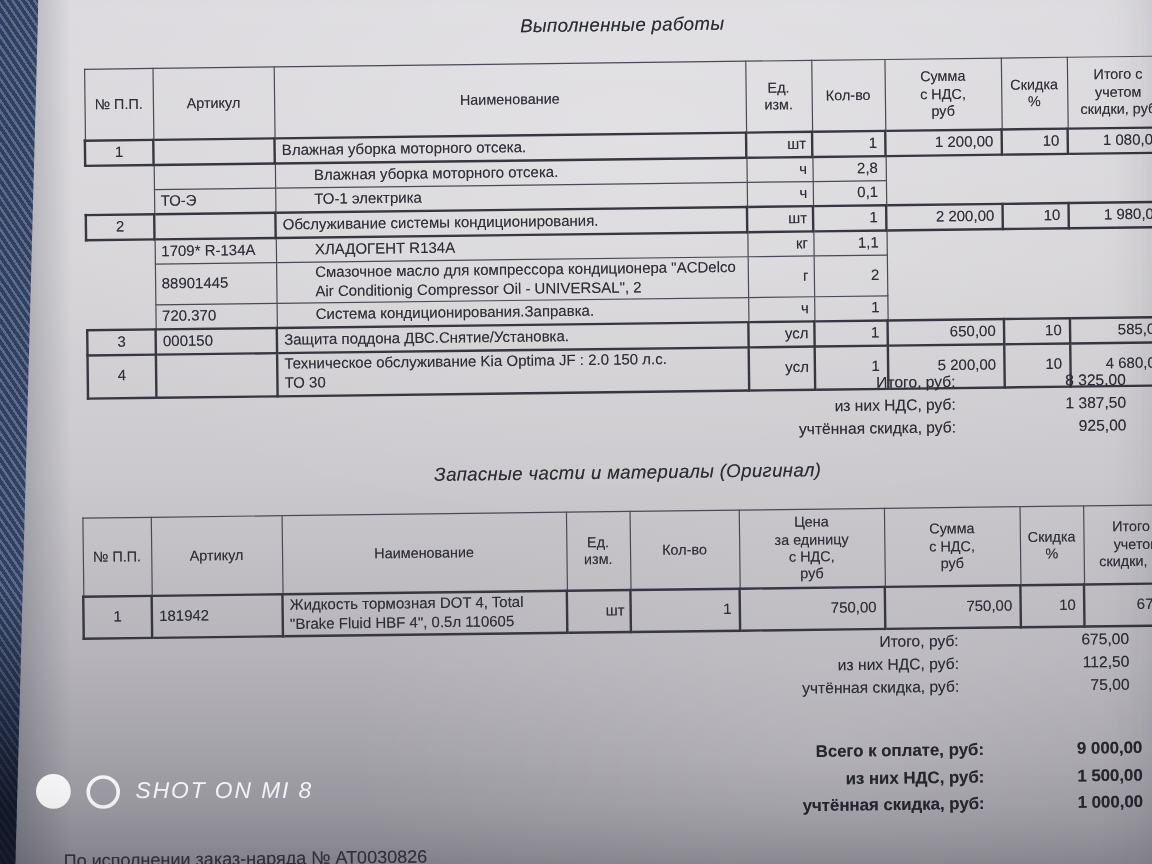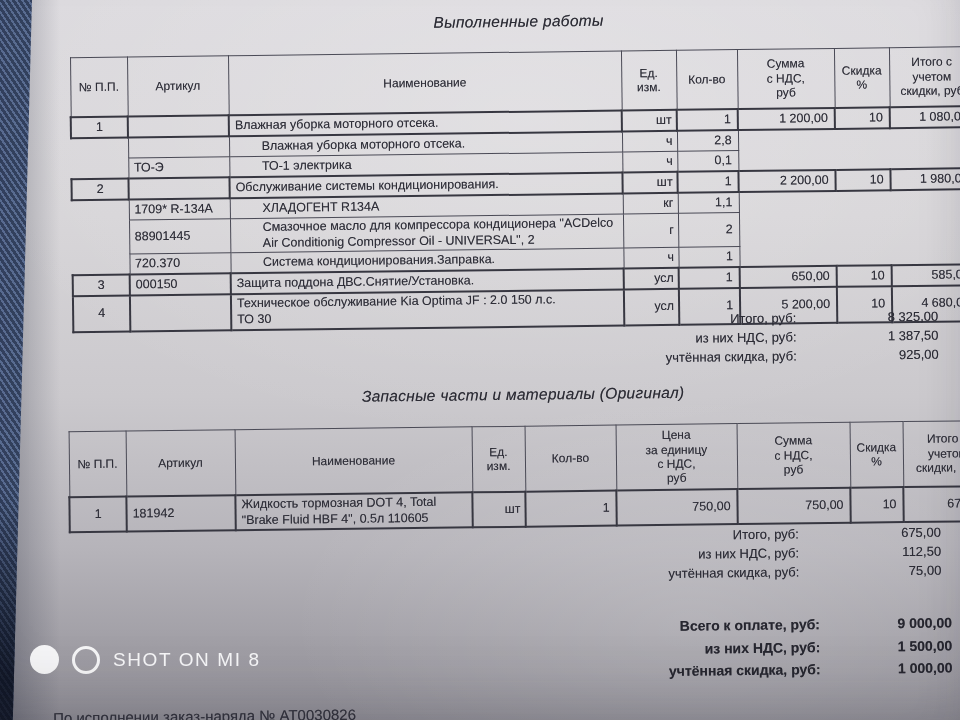--- a/index.html
+++ b/index.html
@@ -61,21 +61,21 @@
   .grand{top:617px;right:12px;}
   .grand .trow{font-weight:bold;font-size:14px;line-height:22.5px;color:#26262f;}
   .grand .tvalue{width:132px;}
   .footer-note{position:absolute;left:48px;top:704px;font-size:15px;color:#34343e;
     text-shadow:0 0 .5px rgba(52,52,62,.5);}
   .watermark{position:absolute;left:30px;top:645px;display:flex;align-items:center;
     gap:13px;color:#fcfcfd;opacity:.95;}
   .dot{display:inline-block;border-radius:50%;}
   .dot.filled{width:29px;height:29px;background:#fbfbfc;}
   .dot.ring{width:22px;height:22px;border:3.5px solid #fbfbfc;}
-  .wm-text{font-size:19px;line-height:23px;letter-spacing:1.6px;}
+  .wm-text{font-size:19px;line-height:23px;letter-spacing:1.6px;font-style:italic;}
 </style>
 </head>
 <body>
 
 <div class="photo">
   <div class="edge-shadow"></div>
   <div class="denim"></div>
 
   <div class="sheet">
     <div class="sec-title t1">Выполненные работы</div>

